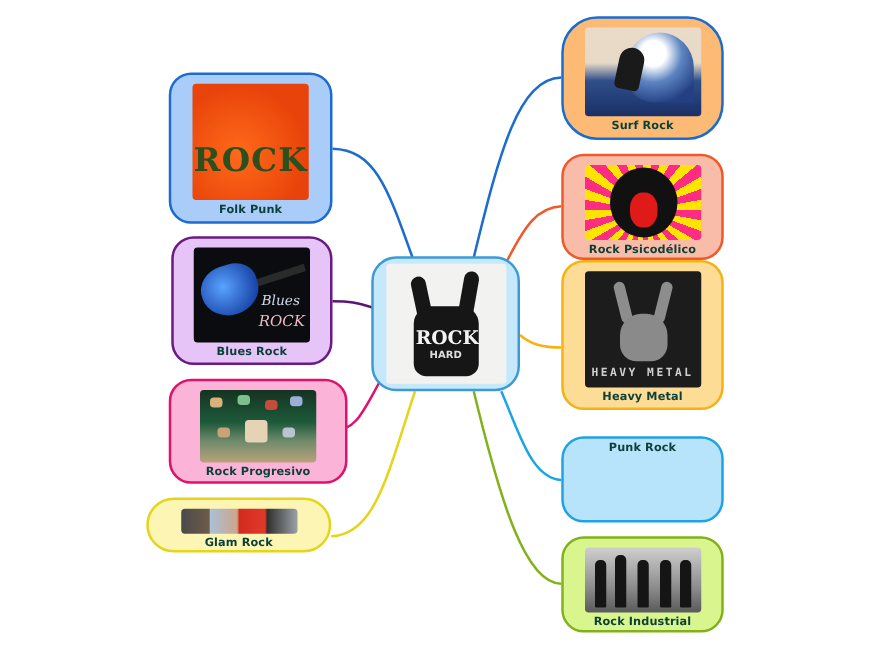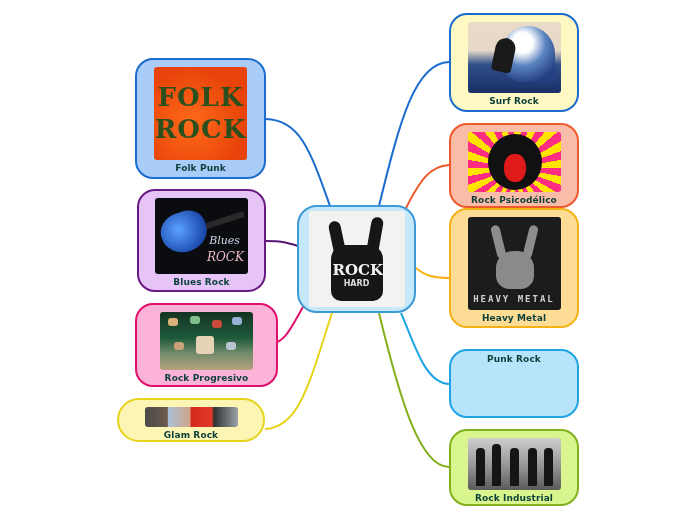--- a/index.html
+++ b/index.html
@@ -69,21 +69,20 @@
     <div class="f1"></div>
       <div class="f2"></div>
       <div class="hand"></div>
     <div class="word">ROCK</div>
     <div class="word2">HARD</div>
   </div>
 </div>
 
 <div class="node" style="left:135px; top:58px; width:131px; height:121px; background:#a9ccf9; border-color:#1c6cd0;">
   <div class="img img-folk">
-    <div class="t" style="top:16px;">FOLK</div>
     <div class="t" style="top:48px;">ROCK</div>
   </div>
   <div class="label">Folk Punk</div>
 </div>
 
 <div class="node" style="left:137px; top:189px; width:129px; height:103px; background:#e6c4f8; border-color:#6a1b83;">
   <div class="img img-blues">
     <div class="neck"></div>
       <div class="g"></div>
     <div class="t1">Blues</div>
@@ -103,21 +102,21 @@
     <div class="b" style="left:66px; top:30px; background:#b8c4cf;"></div>
   </div>
   <div class="label">Rock Progresivo</div>
 </div>
 
 <div class="node" style="left:117px; top:398px; width:148px; height:44px; background:#fcf5b4; border-color:#e6d41a; border-radius:26px;">
   <div class="img img-glam"></div>
   <div class="label">Glam Rock</div>
 </div>
 
-<div class="node" style="left:449px; top:13px; width:130px; height:99px; background:#fef9c3; border-color:#1c6cd0;">
+<div class="node" style="left:449px; top:13px; width:130px; height:99px; background:#fdba74; border-color:#1c6cd0;border-radius:29px;">
   <div class="img img-surf">
     <div class="wave"></div>
       <div class="man"></div>
   </div>
   <div class="label">Surf Rock</div>
 </div>
 
 <div class="node" style="left:449px; top:123px; width:130px; height:85px; background:#f8bca8; border-color:#ee5a2b;">
   <div class="img img-psy">
     <div class="afro"></div>

